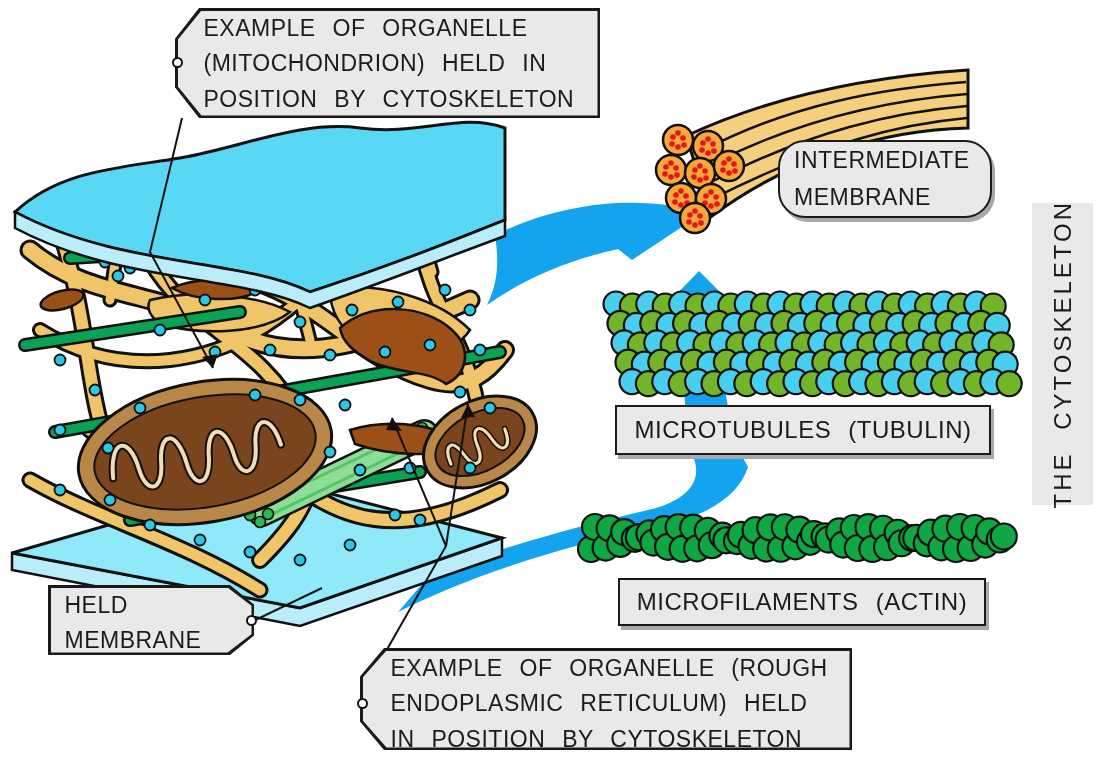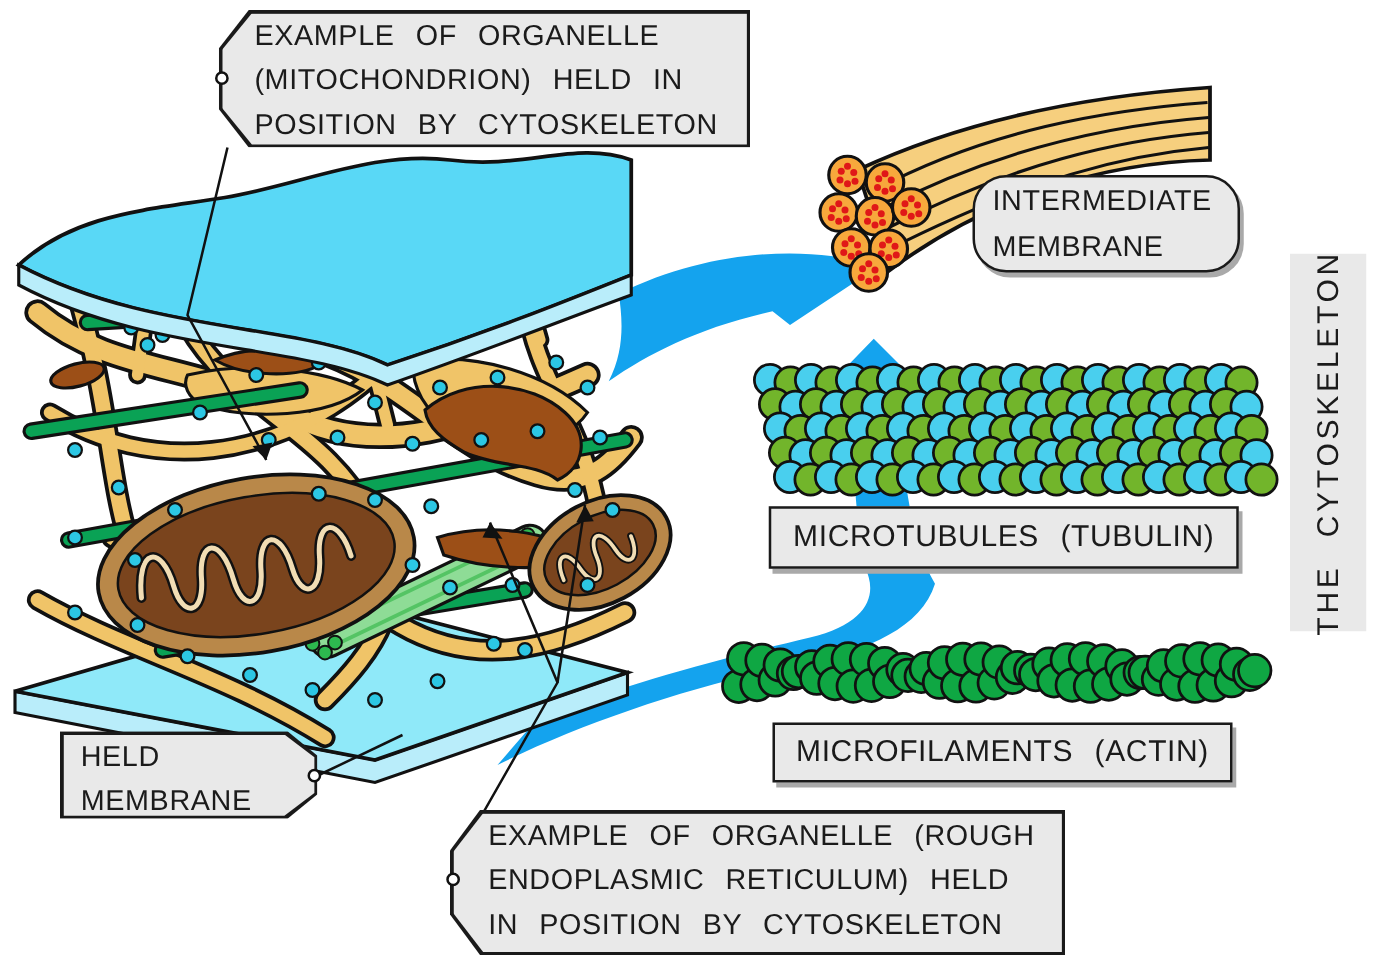--- a/index.html
+++ b/index.html
@@ -492,20 +492,20 @@
   </div>
 
   <div class="tag notch-right t23" style="left:48px;top:585px;width:206px;height:70px;">
     <div class="tag-inner" style="padding-left:14px;">
       <span>HELD</span>
       <span>MEMBRANE</span>
     </div>
   </div>
   <span class="tag-hole" style="left:246px;top:615px;"></span>
 
-  <div class="tag t23" style="left:360px;top:648px;width:492px;height:116px;">
+  <div class="tag t23" style="left:360px;top:648px;width:492px;height:102px;">
     <div class="tag-inner" style="padding-left:28px;padding-right:8px;">
       <span>EXAMPLE OF ORGANELLE (ROUGH ENDOPLASMIC RETICULUM) HELD IN POSITION BY CYTOSKELETON</span>
     </div>
   </div>
   <span class="tag-hole" style="left:357px;top:698px;"></span>
 
 </div>
 
 </body></html>

